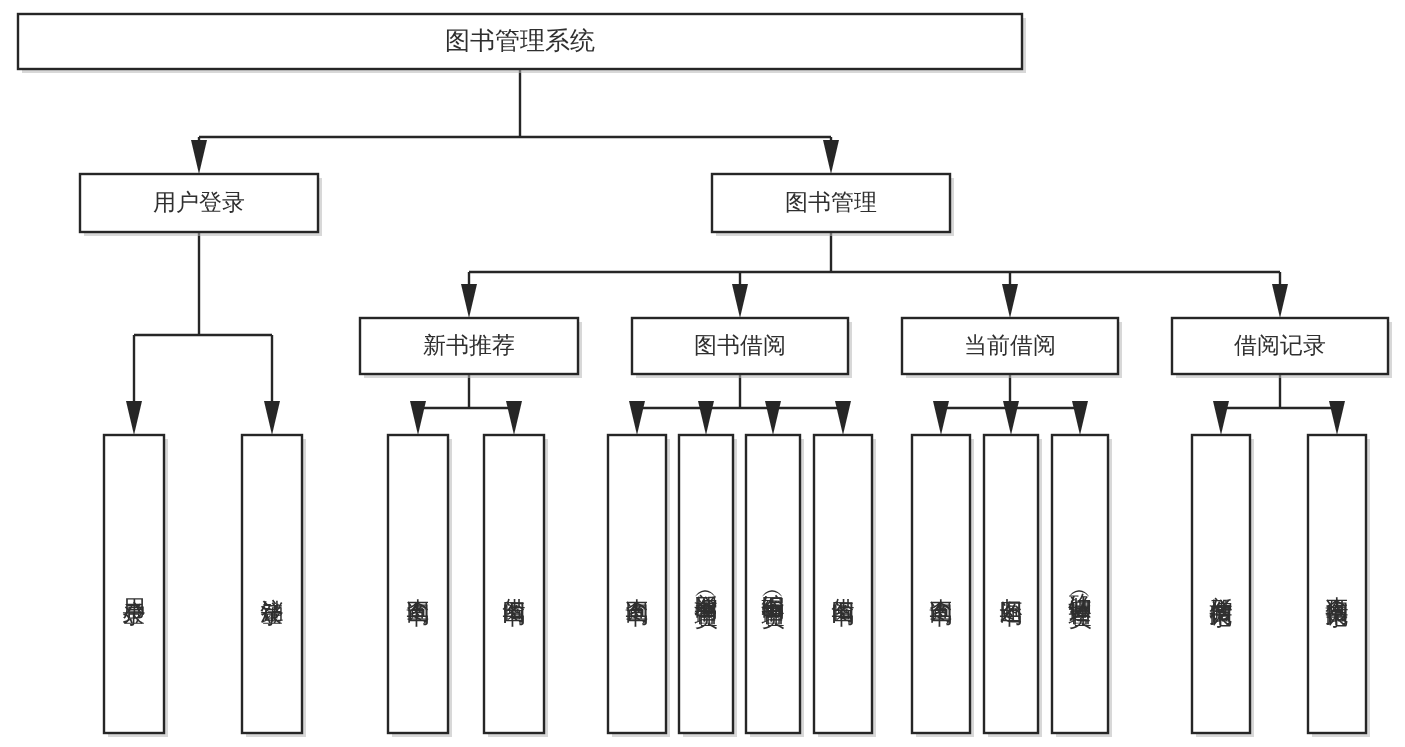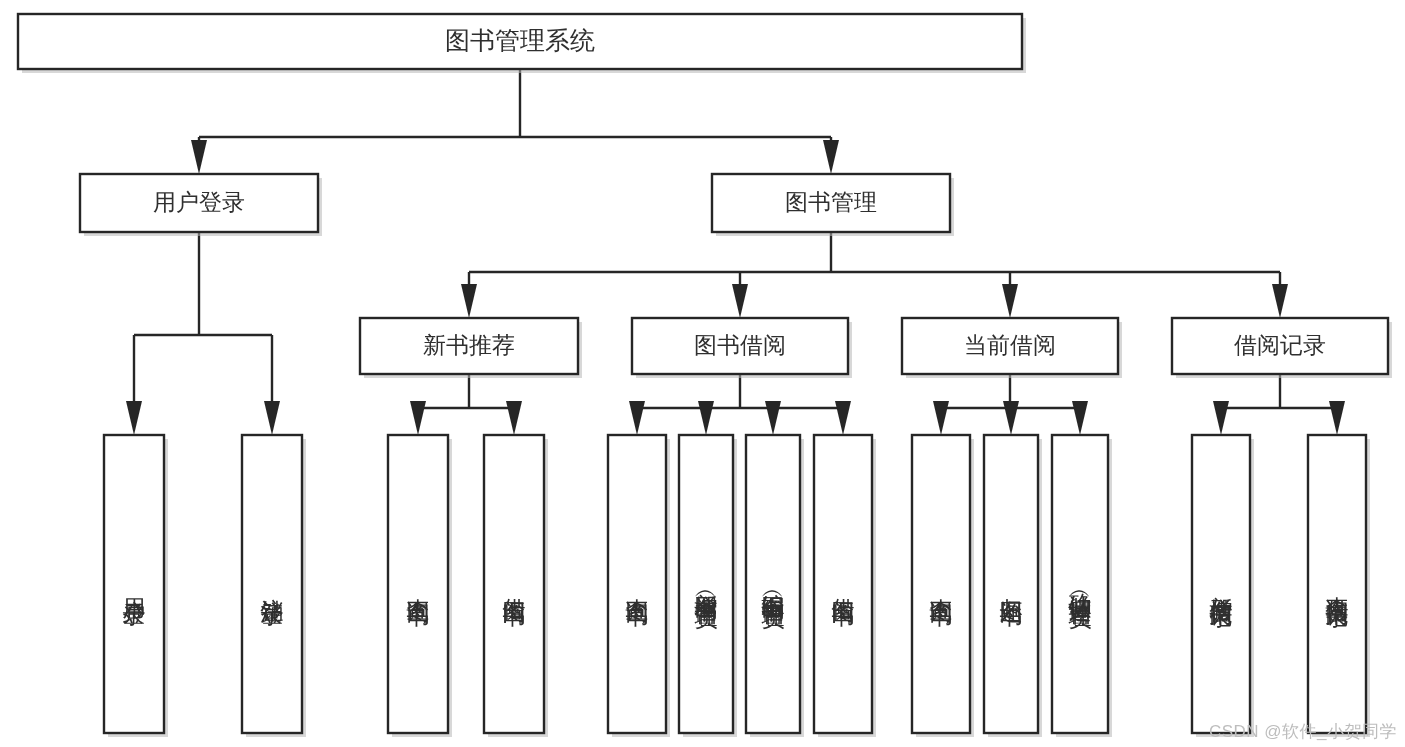--- a/index.html
+++ b/index.html
@@ -205,14 +205,13 @@
       <div class="vert-label-wrap" style="left: 608px; top: 435px; width: 58px; height: 298px;">查询图书</div>
       <div class="vert-label-wrap" style="left: 679px; top: 435px; width: 54px; height: 298px;">新增图书（管理员）</div>
       <div class="vert-label-wrap" style="left: 746px; top: 435px; width: 54px; height: 298px;">编辑图书（管理员）</div>
       <div class="vert-label-wrap" style="left: 814px; top: 435px; width: 58px; height: 298px;">借阅图书</div>
       <div class="vert-label-wrap" style="left: 912px; top: 435px; width: 58px; height: 298px;">查询图书</div>
       <div class="vert-label-wrap" style="left: 984px; top: 435px; width: 54px; height: 298px;">归还图书</div>
       <div class="vert-label-wrap" style="left: 1052px; top: 435px; width: 56px; height: 298px;">确认归还（管理员）</div>
       <div class="vert-label-wrap" style="left: 1192px; top: 435px; width: 58px; height: 298px;">新增借阅记录</div>
       <div class="vert-label-wrap" style="left: 1308px; top: 435px; width: 58px; height: 298px;">查询借阅记录</div>
     </div>
-  <div class="watermark">CSDN @软件_小贺同学</div>
 </div>
 
 </body></html>

